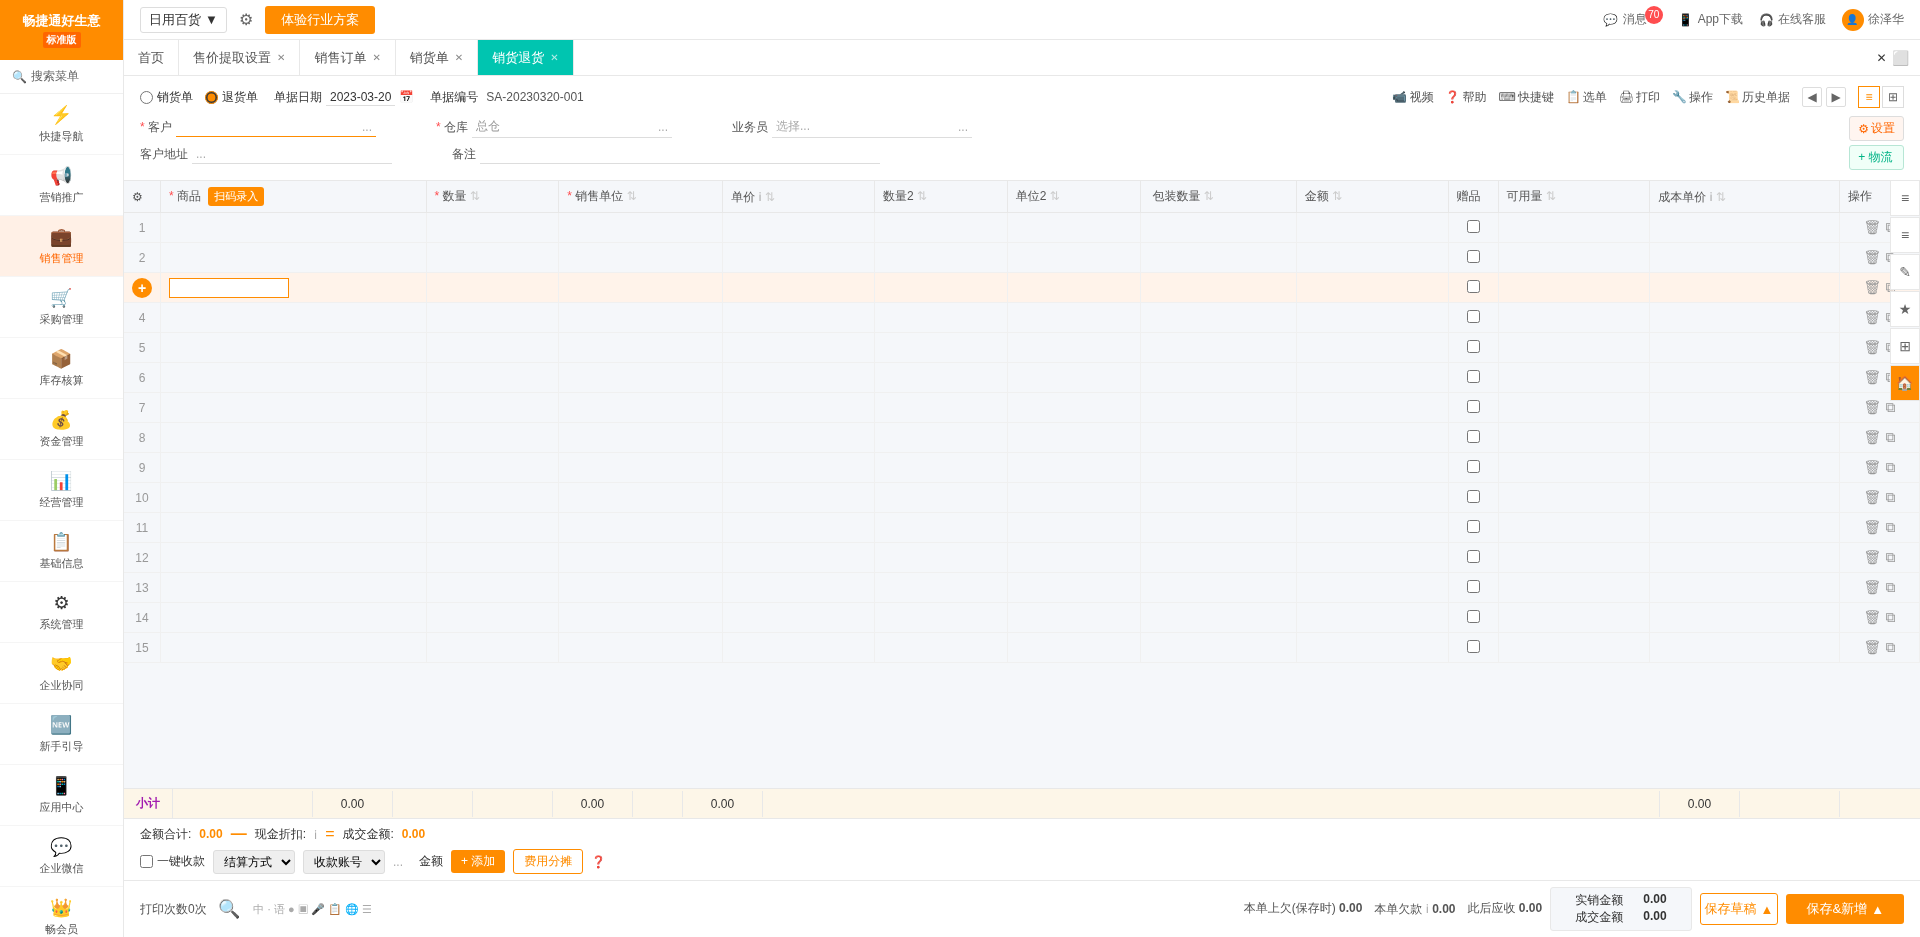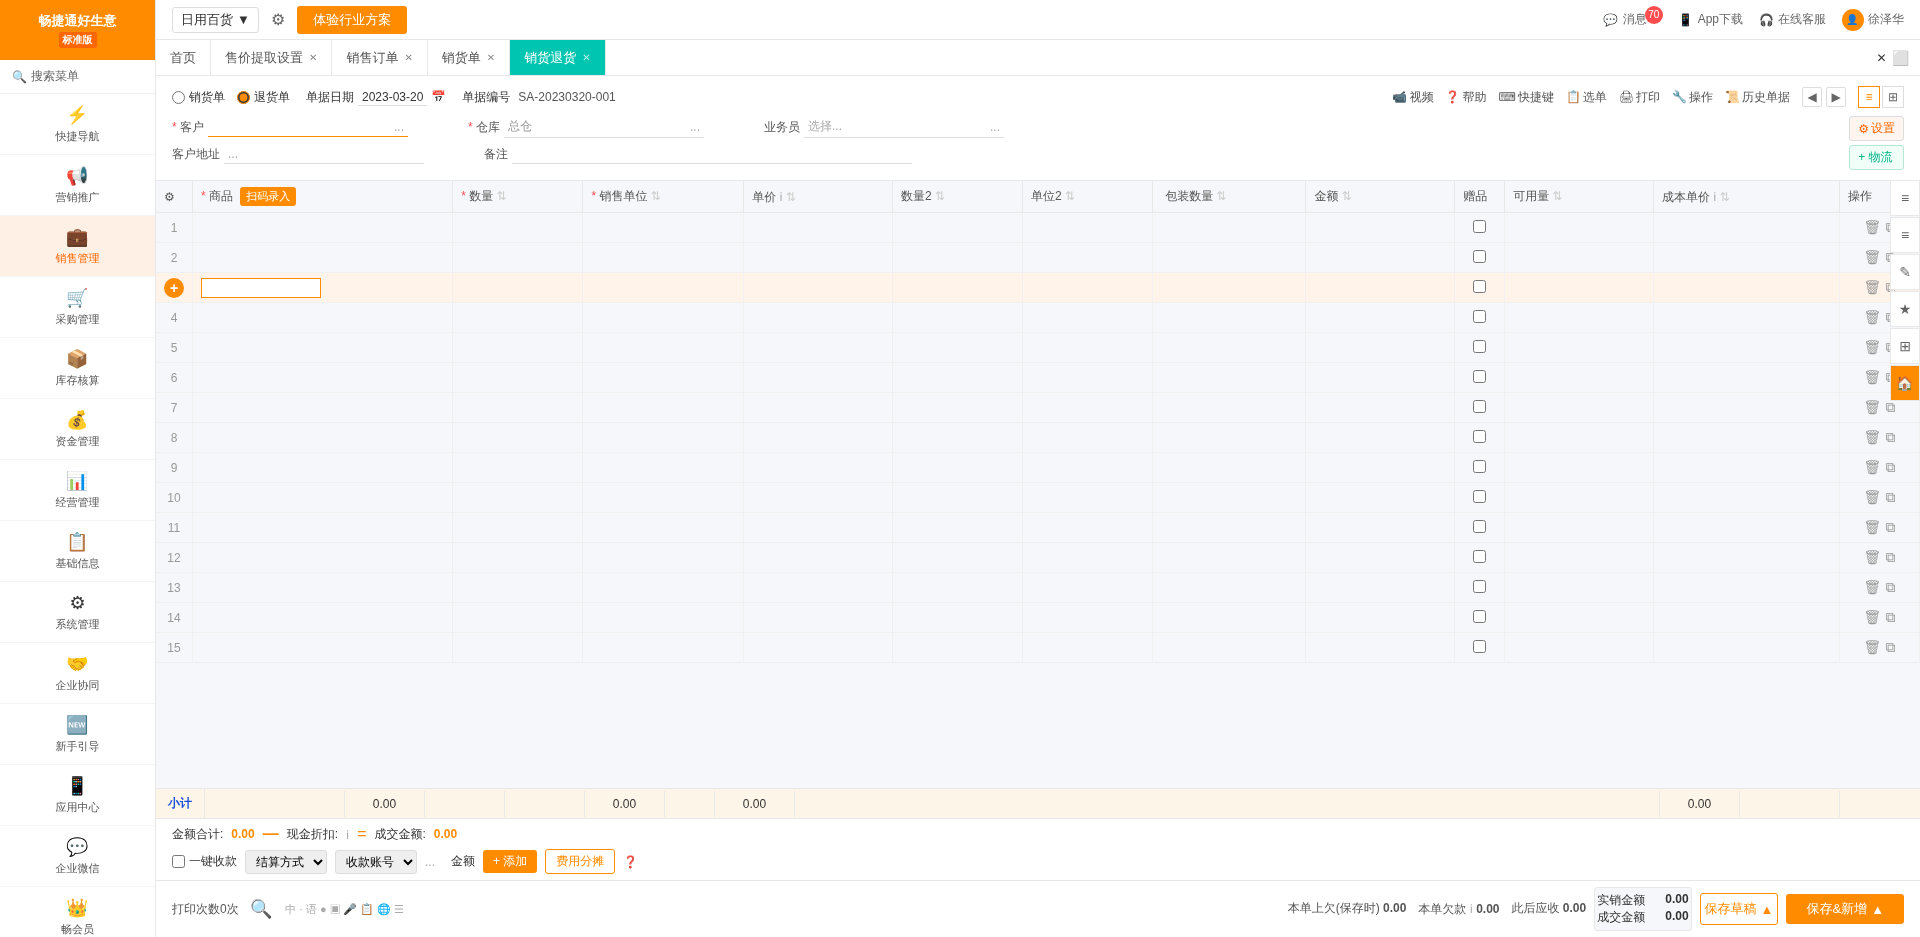--- a/index.html
+++ b/index.html
@@ -1,19 +1,19 @@
 <!DOCTYPE html>
 <html><head>
   <meta charset="utf-8">
   <style>
     * { margin: 0; padding: 0; box-sizing: border-box; }
     body { font-family: 'Microsoft YaHei', Arial, sans-serif; font-size: 12px; background: #f0f2f5; color: #333; width: 1920px; height: 937px; overflow: hidden; display: flex; }
 
     
-    .sidebar { width: 156px; background: #fff; height: 937px; display: flex; flex-direction: column; border-right: 1px solid #e8e8e8; flex-shrink: 0; }
+    .sidebar { width: 124px; background: #fff; height: 937px; display: flex; flex-direction: column; border-right: 1px solid #e8e8e8; flex-shrink: 0; }
     .sidebar-logo { background: #ff8c00; color: #fff; padding: 12px 8px; text-align: center; font-size: 13px; font-weight: bold; line-height: 1.4; height: 60px; display: flex; align-items: center; justify-content: center; }
     .sidebar-search { display: flex; align-items: center; padding: 8px; border-bottom: 1px solid #f0f0f0; cursor: pointer; }
     .sidebar-search span { color: #666; font-size: 12px; margin-left: 4px; }
     .sidebar-item { display: flex; flex-direction: column; align-items: center; padding: 10px 4px; cursor: pointer; border-bottom: 1px solid #f5f5f5; position: relative; }
     .sidebar-item.active { background: #fff0e6; }
     .sidebar-item .icon { font-size: 18px; margin-bottom: 3px; }
     .sidebar-item .label { font-size: 11px; color: #555; }
     .sidebar-item.active .label { color: #ff6600; }
 
     
@@ -66,21 +66,21 @@
     .data-table tr.highlighted td { background: #fff3ea; }
     .row-num { color: #999; text-align: center; width: 36px; }
     .col-settings { text-align: center; width: 36px; }
     .scan-btn { background: #ff8c00; color: #fff; border: none; padding: 2px 6px; border-radius: 3px; font-size: 11px; cursor: pointer; }
     .col-checkbox { text-align: center; width: 50px; }
     .col-actions { text-align: center; width: 80px; white-space: nowrap; }
     .action-icon { cursor: pointer; color: #999; font-size: 14px; margin: 0 2px; }
 
     
     .table-footer { background: #fdf6e8; border-top: 1px solid #e8e8e8; display: flex; align-items: center; font-size: 12px; flex-shrink: 0; }
-    .total-label { padding: 6px 12px; color: #1d4ed8; font-weight: bold; border-right: 1px solid #e8e8e8; }
+    .total-label { padding: 6px 12px; color: #a21caf; font-weight: bold; border-right: 1px solid #e8e8e8; }
     .total-cells { display: flex; flex: 1; }
     .total-cell { padding: 6px 8px; border-right: 1px solid #e8e8e8; text-align: center; min-width: 80px; color: #333; }
 
     
     .bottom-bar { background: #fff; border-top: 1px solid #e8e8e8; padding: 6px 16px; flex-shrink: 0; }
     .calc-row { display: flex; align-items: center; gap: 8px; font-size: 12px; margin-bottom: 6px; }
     .calc-row .dash { color: #ff8c00; font-size: 16px; font-weight: bold; }
     .calc-row .equals { color: #ff8c00; font-size: 16px; }
     .payment-row { display: flex; align-items: center; gap: 8px; font-size: 12px; }
     .payment-row .checkbox-label { display: flex; align-items: center; gap: 4px; }
@@ -682,21 +682,21 @@
           <span>
             <span>本单欠款</span>
             <span style="color:#aaa;">ℹ</span>
             <span style="font-weight:bold;">0.00</span>
           </span>
           <span>
             <span>此后应收</span>
             <span style="font-weight:bold;">0.00</span>
           </span>
         </div>
-        <div class="summary-box" style="background:#f5f7fa;border:1px solid #e8e8e8;border-radius:3px;padding:4px 2px;font-size:12px;text-align:right;">
+        <div class="summary-box" style="background:#f5f7fa;border:1px solid #e8e8e8;border-radius:3px;padding:4px 24px;font-size:12px;text-align:right;">
           <div style="display:flex;justify-content:space-between;gap:20px;">
             <span>实销金额</span>
             <span style="font-weight:bold;">0.00</span>
           </div>
           <div style="display:flex;justify-content:space-between;gap:20px;">
             <span>成交金额</span>
             <span style="font-weight:bold;">0.00</span>
           </div>
         </div>
         <button class="btn-save-draft">

